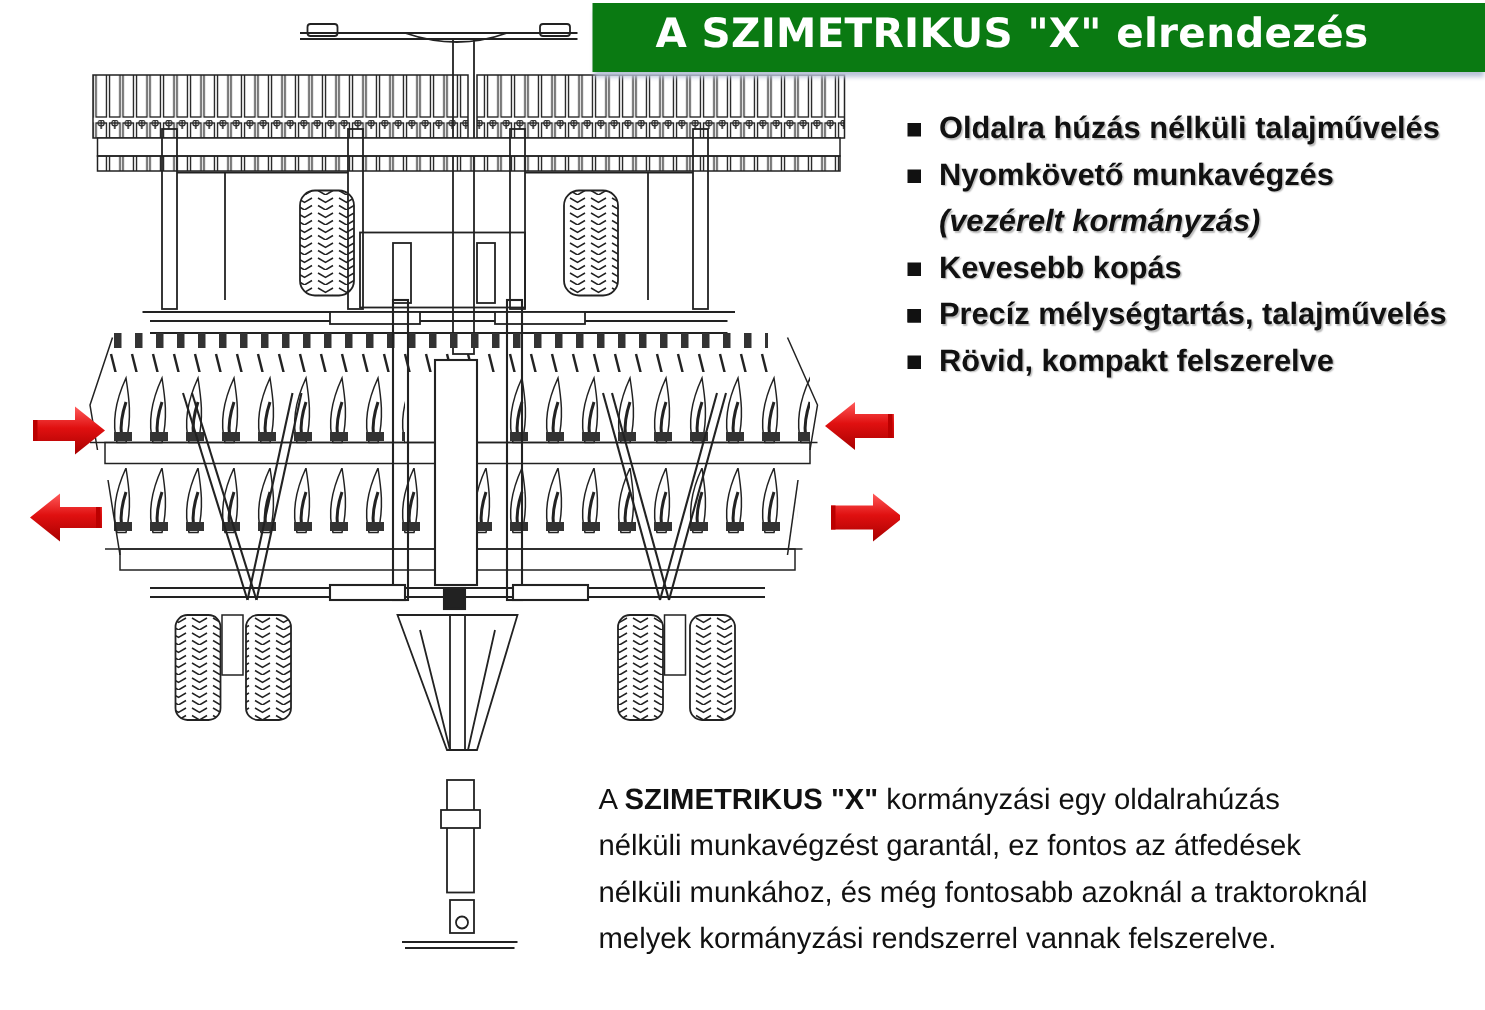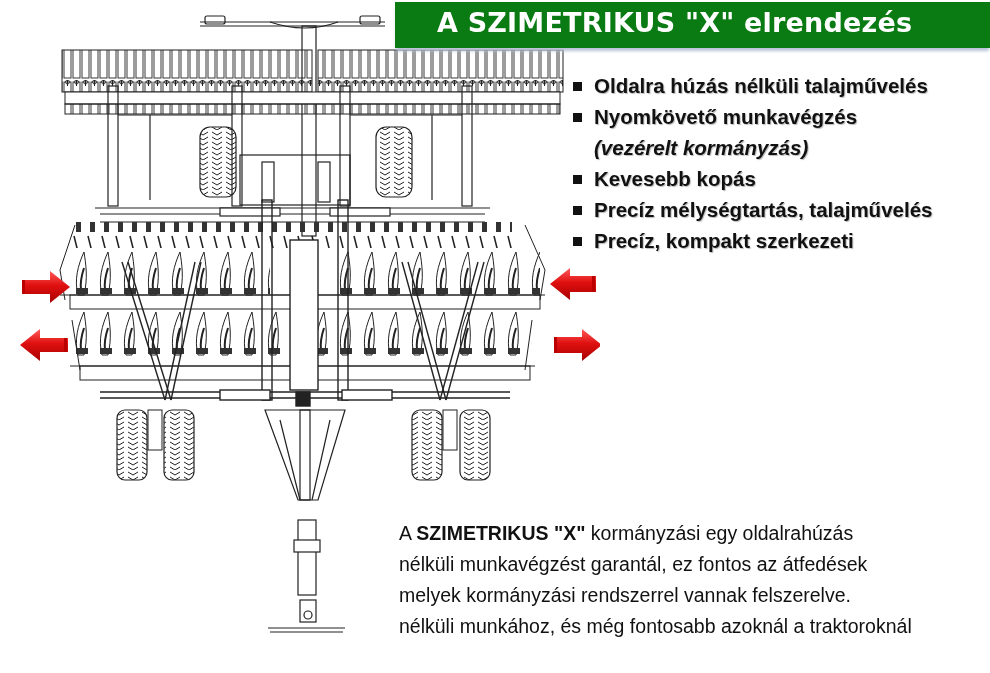--- a/index.html
+++ b/index.html
@@ -1,21 +1,21 @@
 <!DOCTYPE html>
 <html><head>
 <meta charset="utf-8">
 <style>
   html,body{margin:0;padding:0;background:#fff;}
   body{width:990px;height:673px;position:relative;overflow:hidden;font-family:"Liberation Sans",sans-serif;}
   .banner{position:absolute;left:395px;top:2px;width:595px;height:46px;background:#0a7a12;
     box-shadow:0 4px 3px -1px #b9c3d8;}
   .banner-title{position:absolute;left:42px;top:5px;color:#fff;font-family:"DejaVu Sans",sans-serif;
     font-weight:bold;font-size:27px;letter-spacing:0.2px;white-space:nowrap;}
-  .bullets{position:absolute;left:570px;top:70px;margin:0;padding:0;list-style:none;}
+  .bullets{position:absolute;left:602px;top:70px;margin:0;padding:0;list-style:none;}
   .bullets li{position:relative;padding-left:24px;font-weight:bold;font-size:20.5px;line-height:31px;color:#111;
     text-shadow:1px 1px 1px #bbb;}
   .bullets li .sq{position:absolute;left:3px;top:12px;width:9px;height:9px;background:#111;}
   .bullets li .cont{display:block;line-height:31px;font-style:italic;}
   .para{position:absolute;left:399px;top:518px;width:560px;font-size:19.5px;line-height:31px;color:#111;}
   .para p{margin:0;white-space:nowrap;}
   .para b{font-weight:bold;}
   .diagram{position:absolute;left:0;top:0;}
 </style>
 </head>
@@ -173,21 +173,21 @@
 <div class="banner">
   <span class="banner-title">A SZIMETRIKUS "X" elrendezés</span>
 </div>
 
 <ul class="bullets">
   <li><span class="sq"></span><span>Oldalra húzás nélküli talajművelés</span></li>
   <li><span class="sq"></span><span>Nyomkövető munkavégzés</span><span class="cont">(vezérelt kormányzás)</span></li>
   <li><span class="sq"></span><span>Kevesebb kopás</span></li>
   <li><span class="sq"></span></li>
   <li><span class="sq"></span><span>Precíz mélységtartás, talajművelés</span></li>
-  <li><span class="sq"></span><span>Precíz, kompakt szerkezeti</span></li>
+  <li><span class="sq"></span><span>Rövid, kompakt felszerelve</span></li>
 </ul>
 
 <div class="para">
   <p><span>A </span><b>SZIMETRIKUS "X"</b><span> kormányzási egy oldalrahúzás</span></p>
   <p>nélküli munkavégzést garantál, ez fontos az átfedések</p>
+  <p>nélküli munkához, és még fontosabb azoknál a traktoroknál</p>
   <p>melyek kormányzási rendszerrel vannak felszerelve.</p>
-  <p>nélküli munkához, és még fontosabb azoknál a traktoroknál</p>
 </div>
 
 </body></html>

